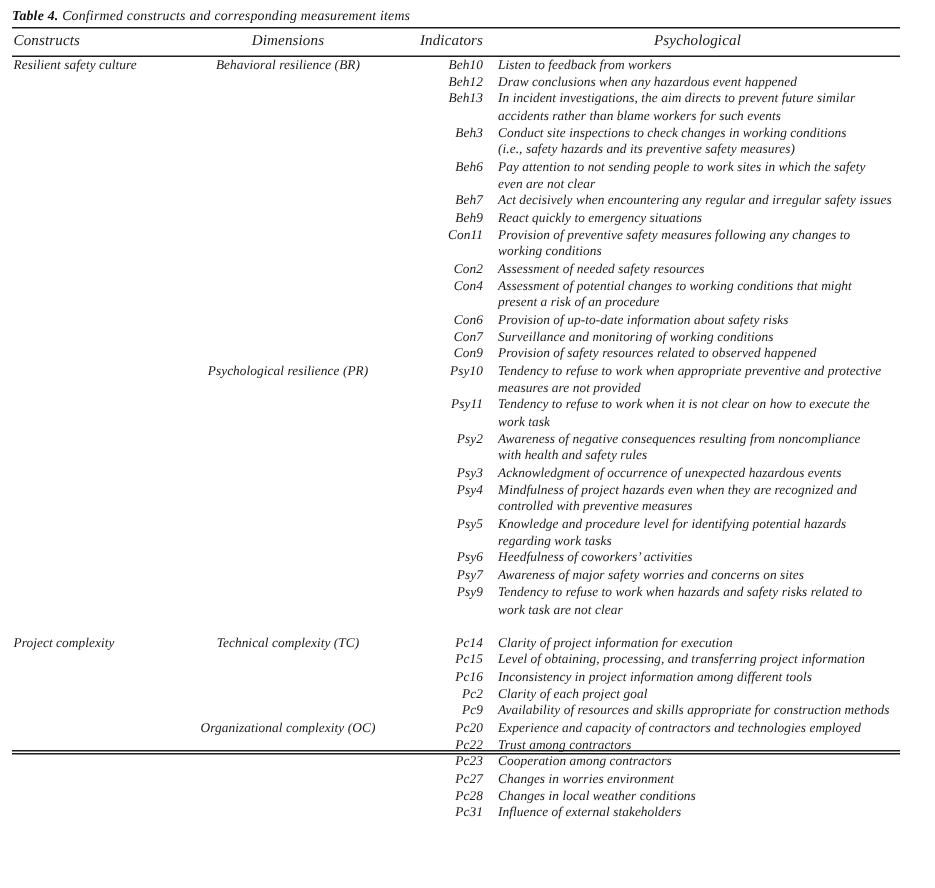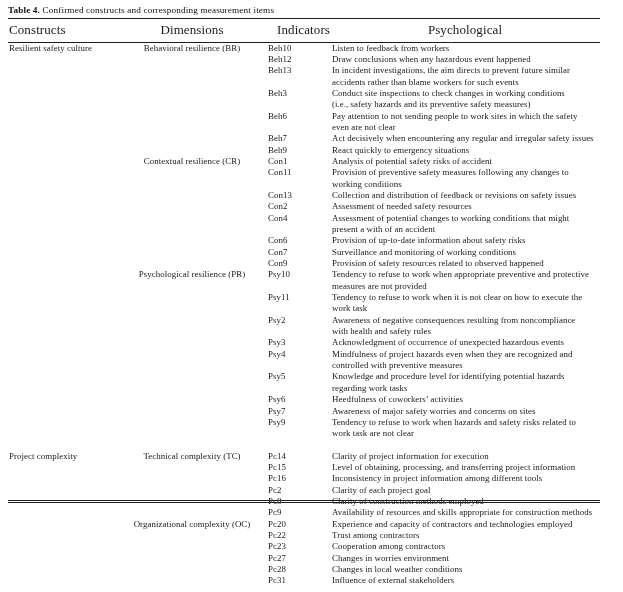--- a/index.html
+++ b/index.html
@@ -15,20 +15,21 @@
     color: #1a1a1a;
     -webkit-font-smoothing: antialiased;
   }
 
   #page {
     position: relative;
     width: 623px;
     height: 516px;
     box-sizing: border-box;
     padding: 4px 23px 0 8px;
+    font-style: italic;
   }
 
   
   .caption {
     font-size: 9.2px;
     line-height: 12px;
     letter-spacing: 0.15px;
     color: #111;
     padding-bottom: 2px;
     white-space: nowrap;
@@ -66,48 +67,48 @@
     table-layout: fixed;
     font-size: 8.9px;
   }
   table.tbl col.c-construct { width: 108px; }
   table.tbl col.c-dimension { width: 152px; }
   table.tbl col.c-indicator { width: 62px; }
   table.tbl col.c-interp    { width: auto; }
 
   thead th {
     font-weight: normal;
-    font-size: 13px;
+    font-size: 10px;
     padding: 3px 0 3.5px 0;
     vertical-align: bottom;
     letter-spacing: 0.1px;
   }
   th.h-construct { text-align: left; padding-left: 1px; }
   th.h-dimension { text-align: center; }
-  th.h-indicator { text-align: right;  padding-left: 4px; }
+  th.h-indicator { text-align: center;  padding-left: 4px; }
   th.h-interp    { text-align: center; }
 
   tbody td {
     vertical-align: top;
     padding: 0;
     line-height: 11.35px;
     font-size: 8.9px;
     letter-spacing: 0.05px;
   }
   td.construct {
     text-align: left;
     padding-left: 1px;
     white-space: nowrap;
   }
   td.dimension {
     text-align: center;
     white-space: nowrap;
   }
   td.indicator {
-    text-align: left;
+    text-align: right;
     padding-right: 8px;
     white-space: nowrap;
   }
   td.interp {
     text-align: left;
     padding-left: 2px;
     padding-right: 2px;
   }
   td.interp .ln { display: block; white-space: nowrap; }
 
@@ -202,58 +203,42 @@
         <tr>
           <td class="construct"></td>
           <td class="dimension"></td>
           <td class="indicator">Beh9</td>
           <td class="interp">
             <span class="ln">React quickly to emergency situations</span>
           </td>
         </tr>
         <tr>
           <td class="construct"></td>
-          <td class="dimension">Contextual resilience (CR)</td>
-          <td class="indicator">Con1</td>
-          <td class="interp">
-            <span class="ln">Analysis of potential safety risks of accident</span>
-          </td>
-        </tr>
-        <tr>
-          <td class="construct"></td>
           <td class="dimension"></td>
           <td class="indicator">Con11</td>
           <td class="interp">
             <span class="ln">Provision of preventive safety measures following any changes to</span>
             <span class="ln">working conditions</span>
           </td>
         </tr>
         <tr>
           <td class="construct"></td>
           <td class="dimension"></td>
-          <td class="indicator">Con13</td>
-          <td class="interp">
-            <span class="ln">Collection and distribution of feedback or revisions on safety issues</span>
-          </td>
-        </tr>
-        <tr>
-          <td class="construct"></td>
-          <td class="dimension"></td>
           <td class="indicator">Con2</td>
           <td class="interp">
             <span class="ln">Assessment of needed safety resources</span>
           </td>
         </tr>
         <tr>
           <td class="construct"></td>
           <td class="dimension"></td>
           <td class="indicator">Con4</td>
           <td class="interp">
             <span class="ln">Assessment of potential changes to working conditions that might</span>
-            <span class="ln">present a with of an accident</span>
+            <span class="ln">present a risk of an procedure</span>
           </td>
         </tr>
         <tr>
           <td class="construct"></td>
           <td class="dimension"></td>
           <td class="indicator">Con6</td>
           <td class="interp">
             <span class="ln">Provision of up-to-date information about safety risks</span>
           </td>
         </tr>
@@ -379,28 +364,20 @@
           <td class="construct"></td>
           <td class="dimension"></td>
           <td class="indicator">Pc2</td>
           <td class="interp">
             <span class="ln">Clarity of each project goal</span>
           </td>
         </tr>
         <tr>
           <td class="construct"></td>
           <td class="dimension"></td>
-          <td class="indicator">Pc8</td>
-          <td class="interp">
-            <span class="ln">Clarity of construction methods employed</span>
-          </td>
-        </tr>
-        <tr>
-          <td class="construct"></td>
-          <td class="dimension"></td>
           <td class="indicator">Pc9</td>
           <td class="interp">
             <span class="ln">Availability of resources and skills appropriate for construction methods</span>
           </td>
         </tr>
         <tr>
           <td class="construct"></td>
           <td class="dimension">Organizational complexity (OC)</td>
           <td class="indicator">Pc20</td>
           <td class="interp">

